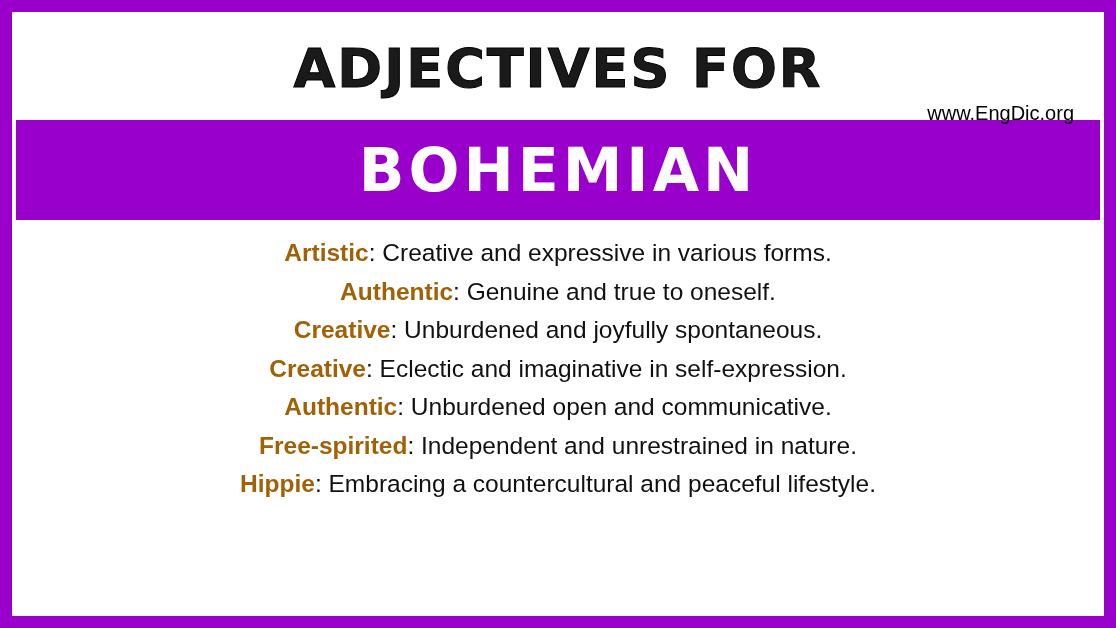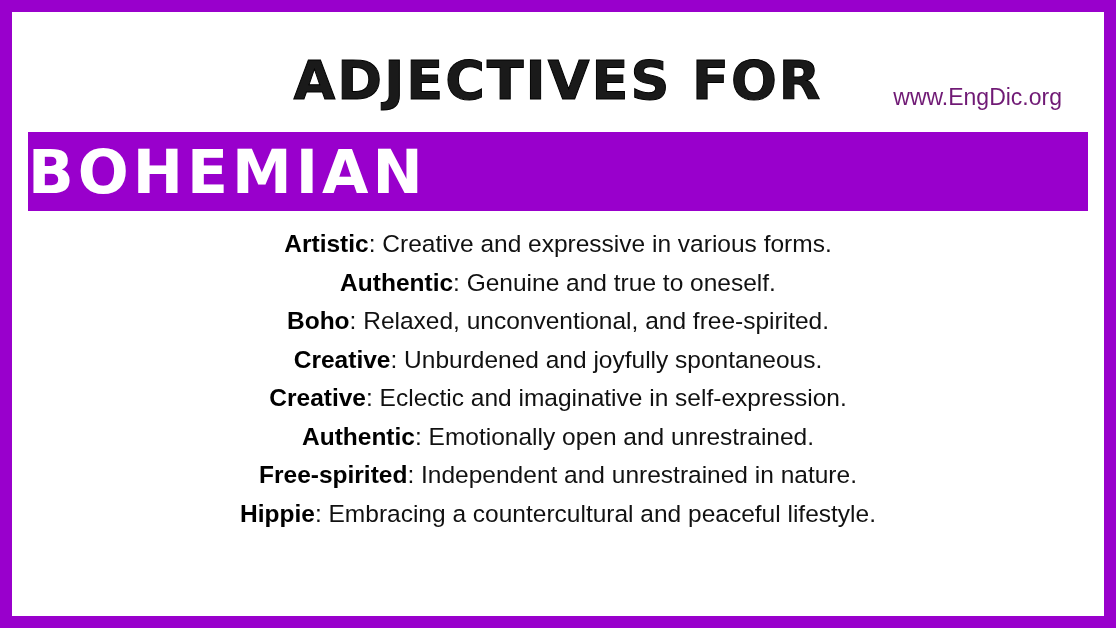--- a/index.html
+++ b/index.html
@@ -13,21 +13,21 @@
     font-family: "Liberation Sans", sans-serif;
     overflow: hidden;
   }
   .poster {
     position: relative;
     box-sizing: border-box;
     width: 1116px;
     height: 628px;
     background: #ffffff;
     border: 12px solid #9900cc;
-    padding: 16px;
+    padding: 4px;
   }
   .inner {
     position: relative;
     box-sizing: border-box;
     width: 100%;
     height: 100%;
     background: #ffffff;
     display: flex;
     flex-direction: column;
   }
@@ -46,33 +46,33 @@
     font-weight: bold;
     font-size: 54px;
     letter-spacing: 2px;
     color: #1a1a1a;
     line-height: 1;
     -webkit-text-stroke: 1px #000;
   }
   .site-url {
     position: absolute;
     right: 26px;
-    top: 56px;
+    top: 86px;
     font-family: "Liberation Sans", sans-serif;
-    font-size: 23px;
-    color: #701a75;
+    font-size: 20px;
+    color: #000000;
     font-weight: normal;
   }
   .banner {
     flex: 0 0 auto;
-    height: 79px;
+    height: 100px;
     background: #9900cc;
     display: flex;
     align-items: center;
-    justify-content: flex-start;
+    justify-content: center;
   }
   .banner-text {
     font-family: "DejaVu Sans", sans-serif;
     font-weight: bold;
     font-size: 60px;
     letter-spacing: 4px;
     color: #ffffff;
     line-height: 1;
   }
   .list {
@@ -86,21 +86,21 @@
   .entry {
     font-size: 24.5px;
     color: #111111;
     line-height: 1.0;
     padding: 7px 0;
     text-align: center;
     white-space: nowrap;
   }
   .entry .word {
     font-weight: bold;
-    color: #000000;
+    color: #a16207;
   }
   .entry .desc {
     font-weight: normal;
     color: #111111;
   }
 </style>
 </head>
 <body>
 
 <div class="poster">
@@ -118,34 +118,30 @@
     <div class="list">
       <div class="entry">
         <span class="word">Artistic</span><span class="desc">:</span>
         <span class="desc">Creative and expressive in various forms.</span>
       </div>
       <div class="entry">
         <span class="word">Authentic</span><span class="desc">:</span>
         <span class="desc">Genuine and true to oneself.</span>
       </div>
       <div class="entry">
-        <span class="word">Boho</span><span class="desc">:</span>
-        <span class="desc">Relaxed, unconventional, and free-spirited.</span>
-      </div>
-      <div class="entry">
         <span class="word">Creative</span><span class="desc">:</span>
         <span class="desc">Unburdened and joyfully spontaneous.</span>
       </div>
       <div class="entry">
         <span class="word">Creative</span><span class="desc">:</span>
         <span class="desc">Eclectic and imaginative in self-expression.</span>
       </div>
       <div class="entry">
         <span class="word">Authentic</span><span class="desc">:</span>
-        <span class="desc">Emotionally open and unrestrained.</span>
+        <span class="desc">Unburdened open and communicative.</span>
       </div>
       <div class="entry">
         <span class="word">Free-spirited</span><span class="desc">:</span>
         <span class="desc">Independent and unrestrained in nature.</span>
       </div>
       <div class="entry">
         <span class="word">Hippie</span><span class="desc">:</span>
         <span class="desc">Embracing a countercultural and peaceful lifestyle.</span>
       </div>
     </div>

